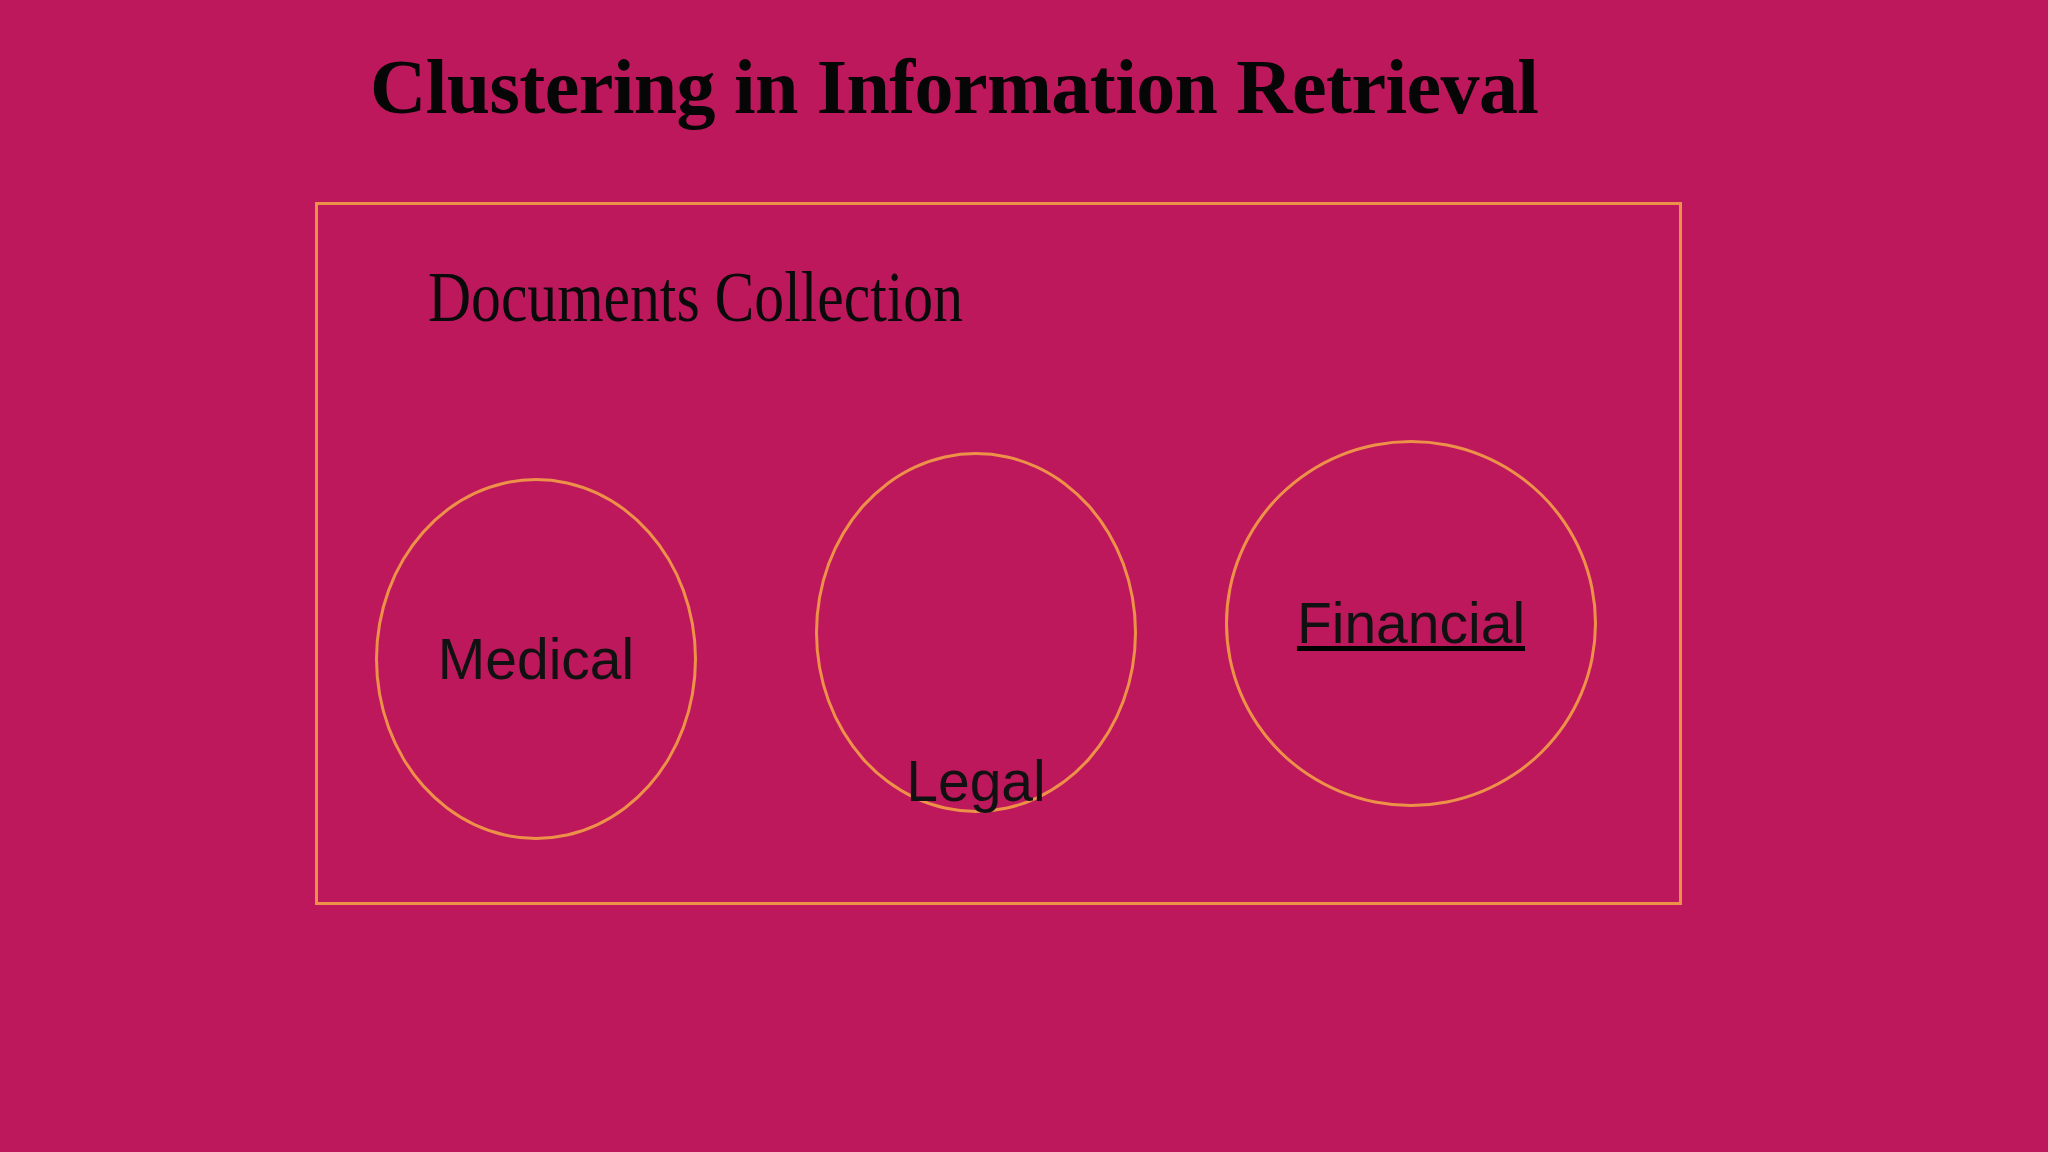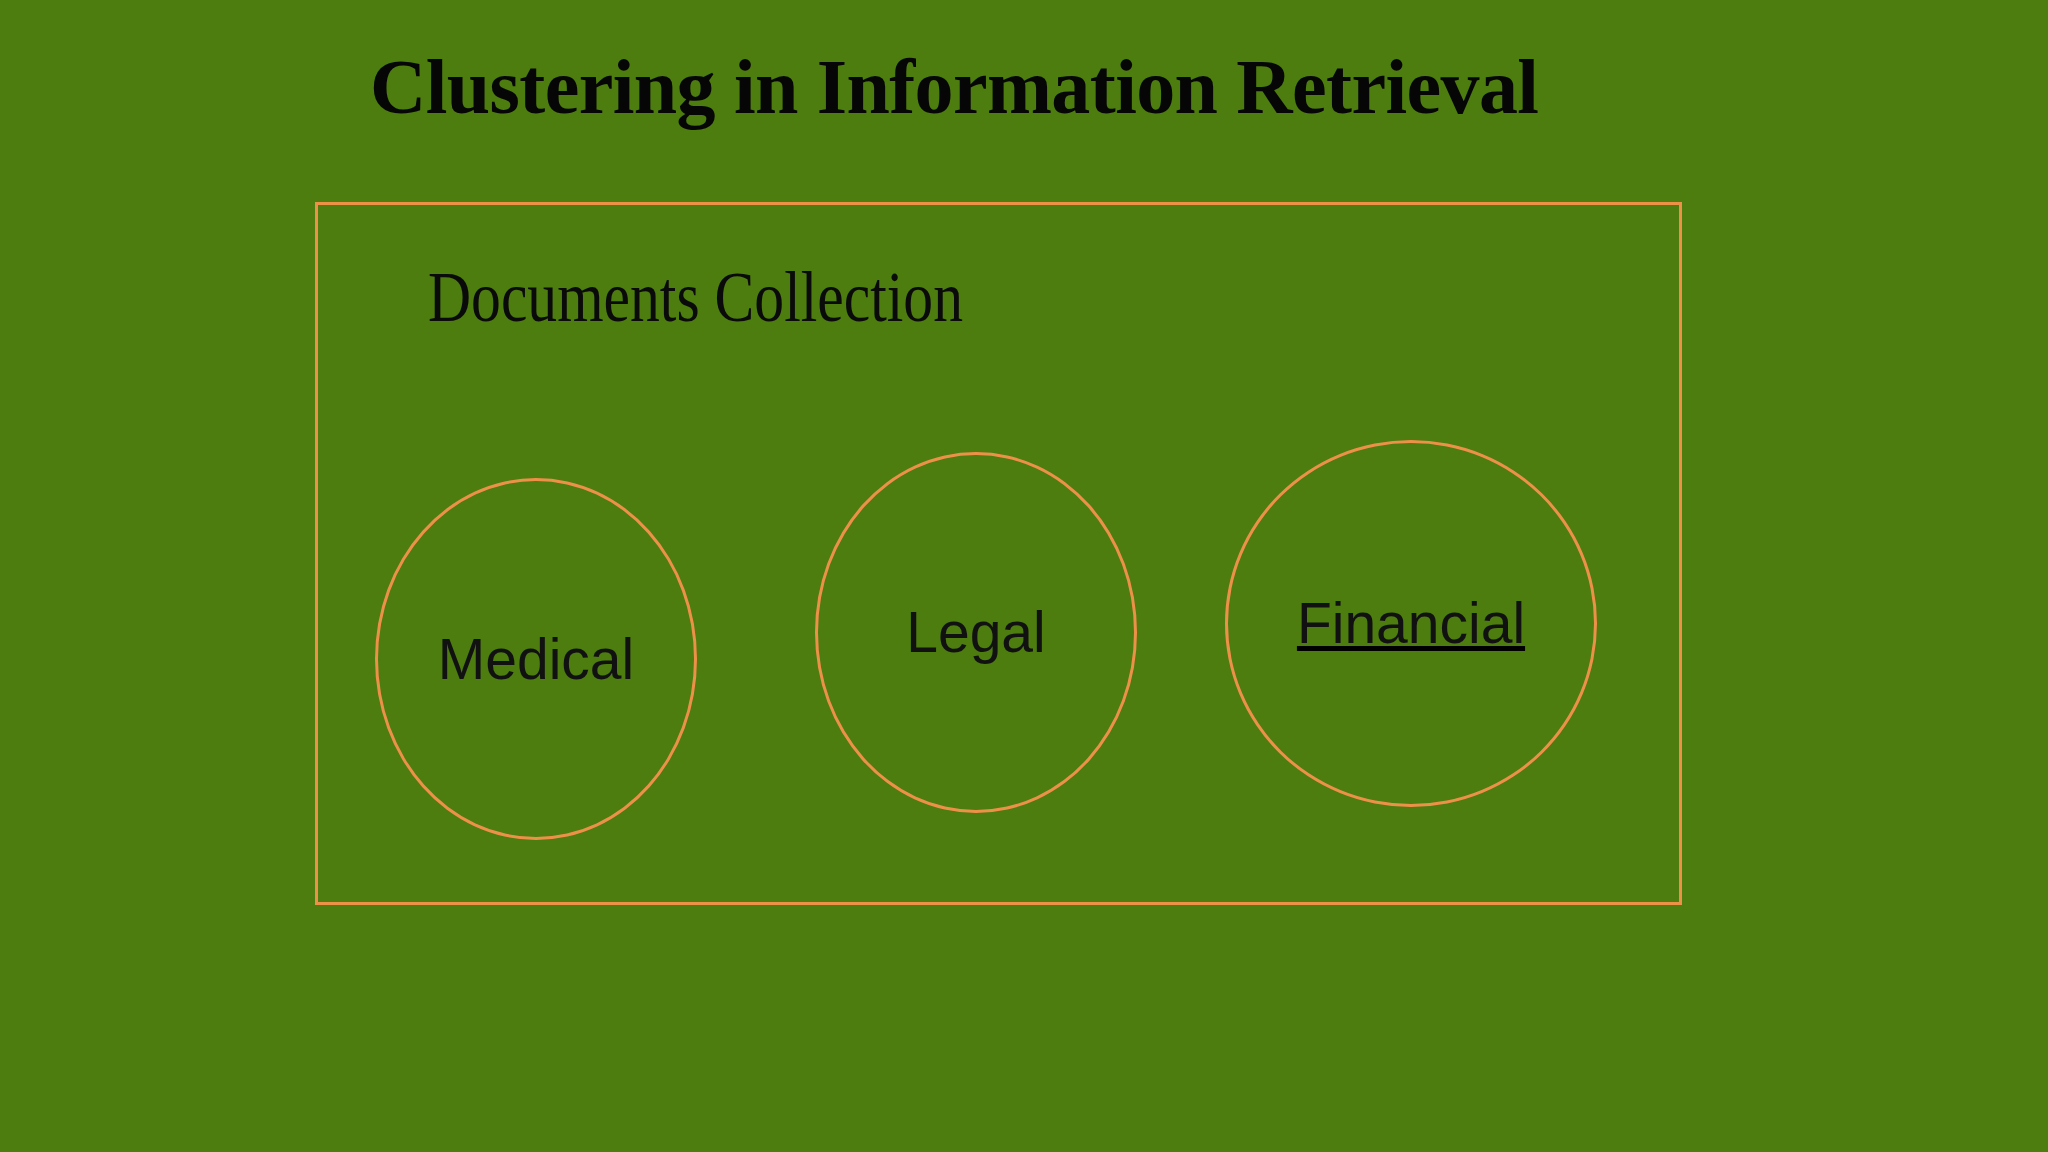--- a/index.html
+++ b/index.html
@@ -4,21 +4,21 @@
 <style>
   html, body {
     margin: 0;
     padding: 0;
     background: #ffffff;
   }
   .stage {
     position: relative;
     width: 2048px;
     height: 1152px;
-    background: #4d7c0f;
+    background: #be185d;
     overflow: hidden;
     font-family: "Liberation Serif", serif;
   }
   .slide-title {
     position: absolute;
     left: 370px;
     top: 42px;
     font-family: "Liberation Serif", serif;
     font-weight: bold;
     font-size: 78px;
@@ -53,21 +53,21 @@
     position: absolute;
     border: 3px solid var(--outline);
     border-radius: 50%;
     box-sizing: border-box;
     display: flex;
     align-items: center;
     justify-content: center;
     background: transparent;
   }
   .cluster-ellipse.medical   { left: 375px;  top: 478px; width: 322px; height: 362px; text-align: right; }
-  .cluster-ellipse.legal     { left: 815px;  top: 452px; width: 322px; height: 361px; }
+  .cluster-ellipse.legal     { left: 815px;  top: 452px; width: 322px; height: 361px; align-items: flex-end; }
   .cluster-ellipse.financial { left: 1225px; top: 440px; width: 372px; height: 367px; text-decoration: underline; }
   .cluster-label {
     font-family: "Liberation Sans", sans-serif;
     font-size: 57px;
     line-height: 1;
     color: #111111;
     white-space: nowrap;
   }
 </style>
 </head>

